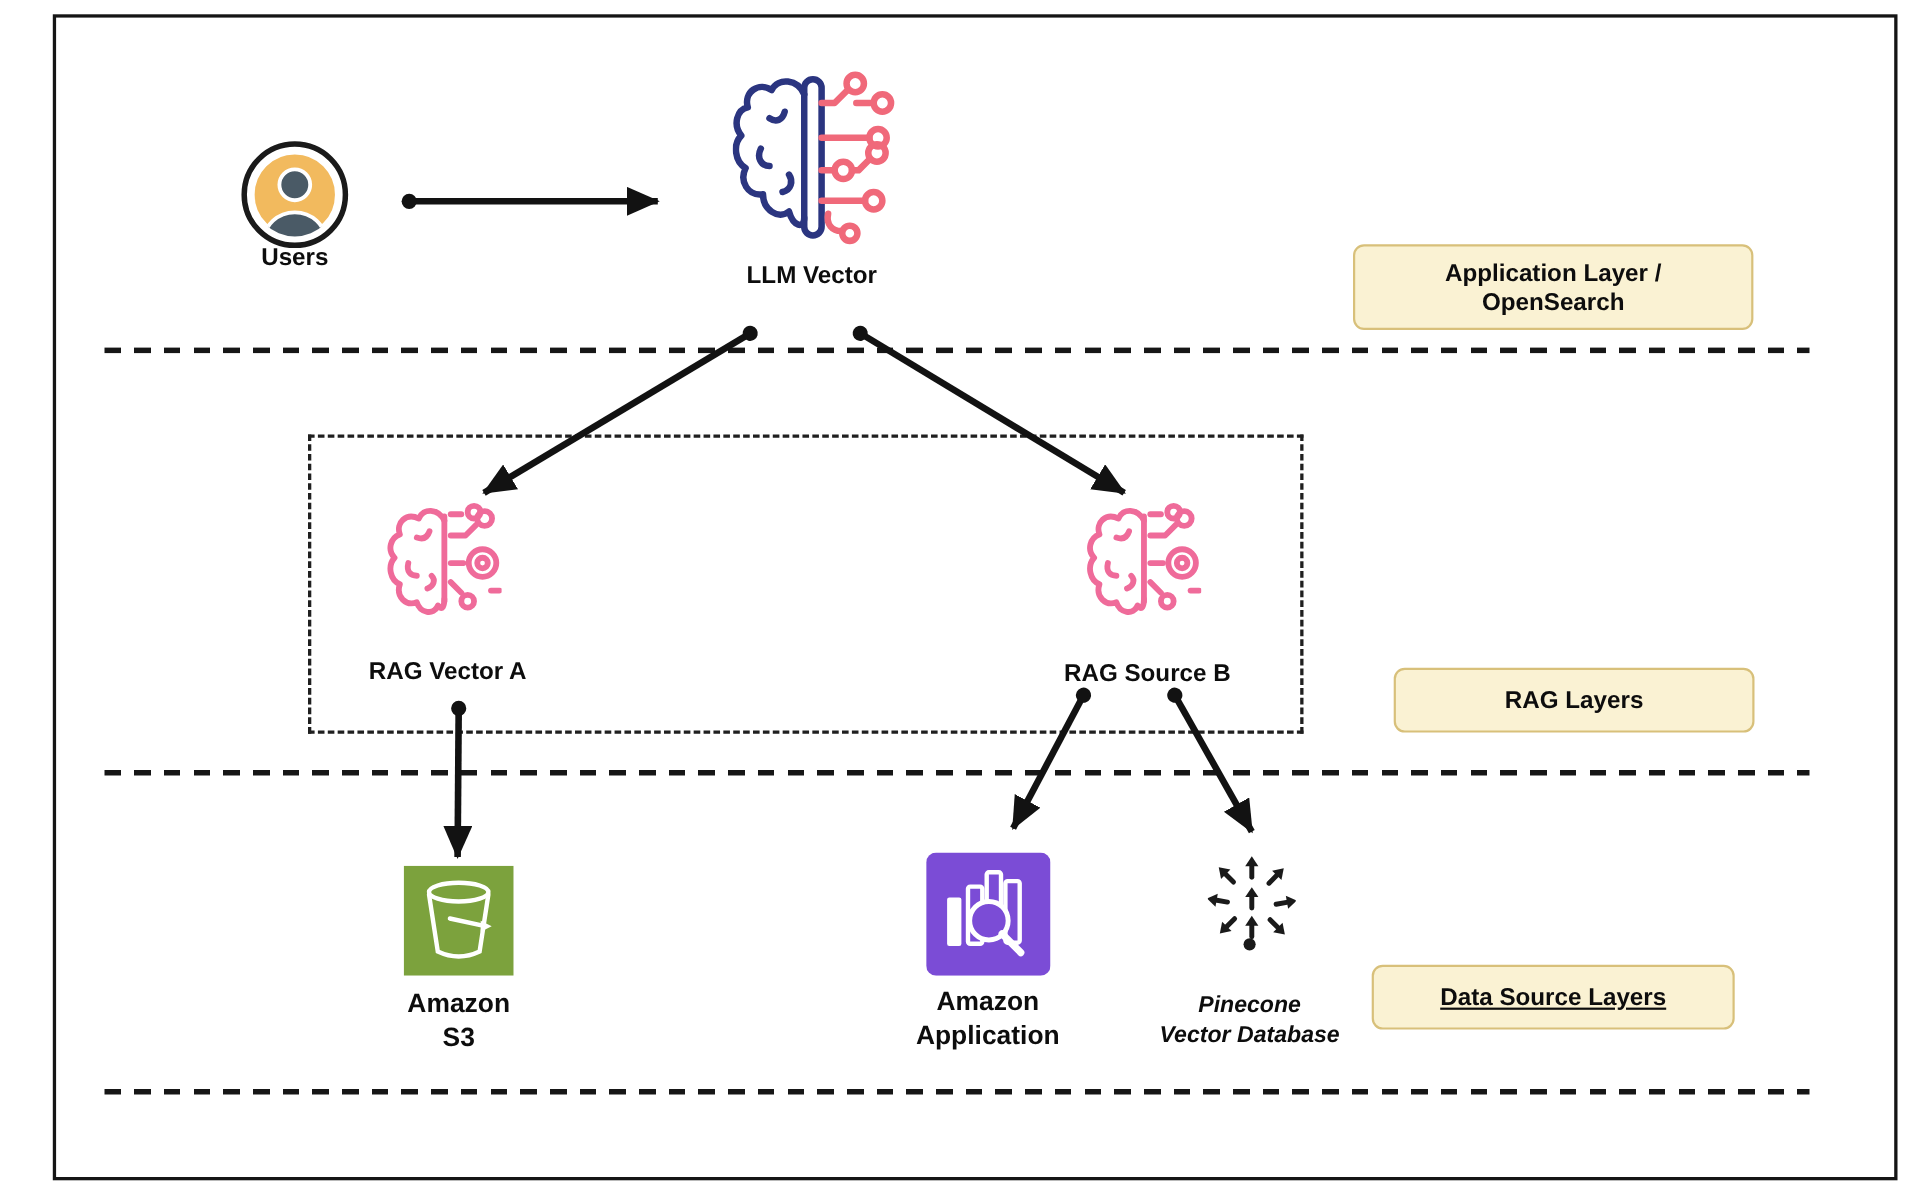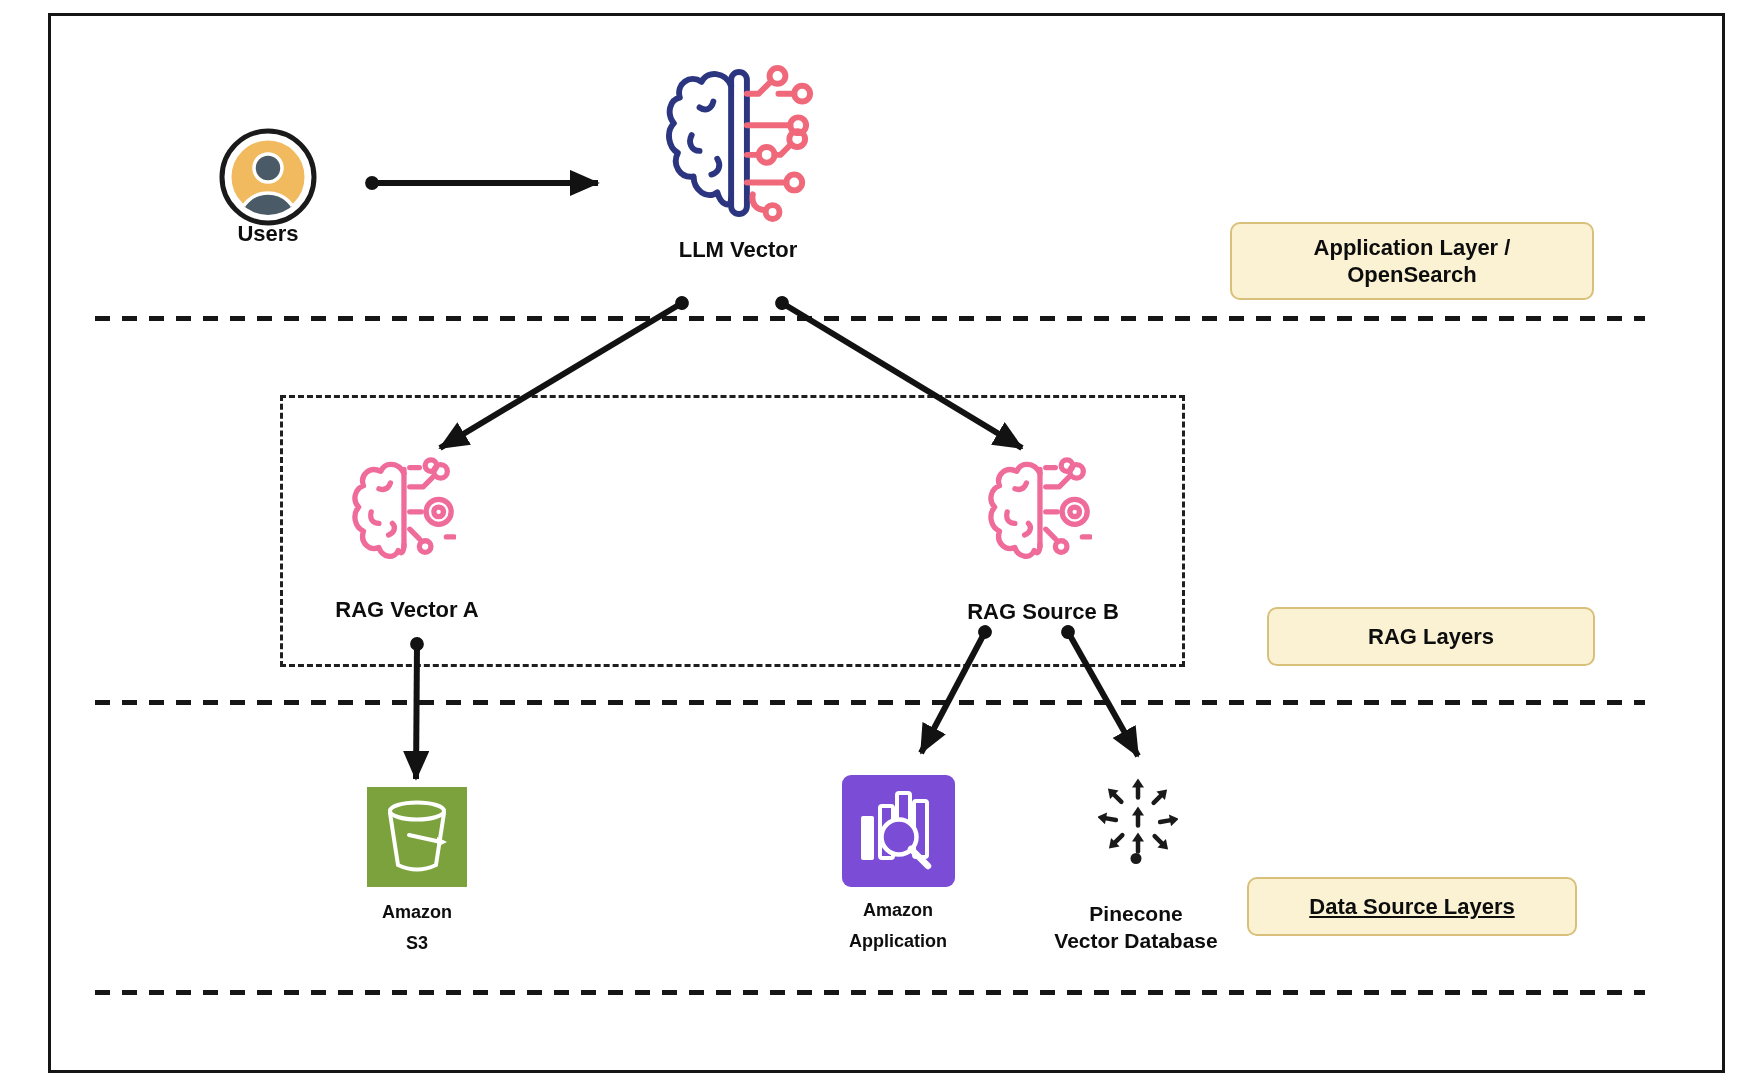--- a/index.html
+++ b/index.html
@@ -6,21 +6,21 @@
   body{position:relative;width:1742px;height:1088px;overflow:hidden;
        font-family:"Liberation Sans", sans-serif;color:#0d0d0d;}
   .abs{position:absolute;}
   .frame{left:48px;top:13px;width:1677px;height:1060px;border:3px solid #151515;
          box-sizing:border-box;background:#fff;}
   .dash-line{height:5px;width:1550px;left:95px;
              background:repeating-linear-gradient(90deg,#161616 0 15px,transparent 15px 27px);}
   .rag-frame{left:280px;top:395px;width:905px;height:272px;border:3px dashed #1f1f1f;
              box-sizing:border-box;}
   .node-label{font-weight:bold;font-size:22px;text-align:center;line-height:27px;}
-  .src-label{font-weight:bold;font-size:18px;text-align:center;line-height:31px;}
+  .src-label{font-weight:bold;font-size:24px;text-align:center;line-height:31px;}
   .pc-label{font-weight:bold;font-size:21px;text-align:center;line-height:27px;}
   .layer-box{background:#FAF2D3;border:2.5px solid #D8C07A;border-radius:10px;
              box-sizing:border-box;display:flex;flex-direction:column;justify-content:center;
              align-items:center;font-weight:bold;font-size:22px;line-height:27px;text-align:center;}
   svg{display:block;}
   .connectors{left:0;top:0;pointer-events:none;}
 </style>
 </head>
 <body>
 
@@ -188,21 +188,21 @@
     <use href="#pa" transform="translate(62,26) rotate(45)"></use>
     <use href="#pa" transform="translate(9,48) rotate(-80)"></use>
     <use href="#pa" transform="translate(71,50) rotate(80)"></use>
     <use href="#pa" transform="translate(40,46)"></use>
     <use href="#pa" transform="translate(18,71) rotate(-135)"></use>
     <use href="#pa" transform="translate(63,72) rotate(135)"></use>
     <use href="#pa" transform="translate(40,72)"></use>
     <circle cx="38" cy="88" r="5.5" fill="#1a1a1a"></circle>
   </svg>
 </div>
-<div class="abs pc-label" style="left:1021px;top:900px;width:230px;">
+<div class="abs pc-label" style="left:1021px;top:900px;width:230px;font-style:italic;">
   <div>Pinecone</div>
   <div>Vector Database</div>
 </div>
 
 <div class="abs layer-box" style="left:1230px;top:222px;width:364px;height:78px;justify-content:center;">
   <div>Application Layer /</div>
   <div>OpenSearch</div>
 </div>
 <div class="abs layer-box" style="left:1247px;top:607px;width:328px;height:59px;margin-left:20px;">
   <div>RAG Layers</div>

